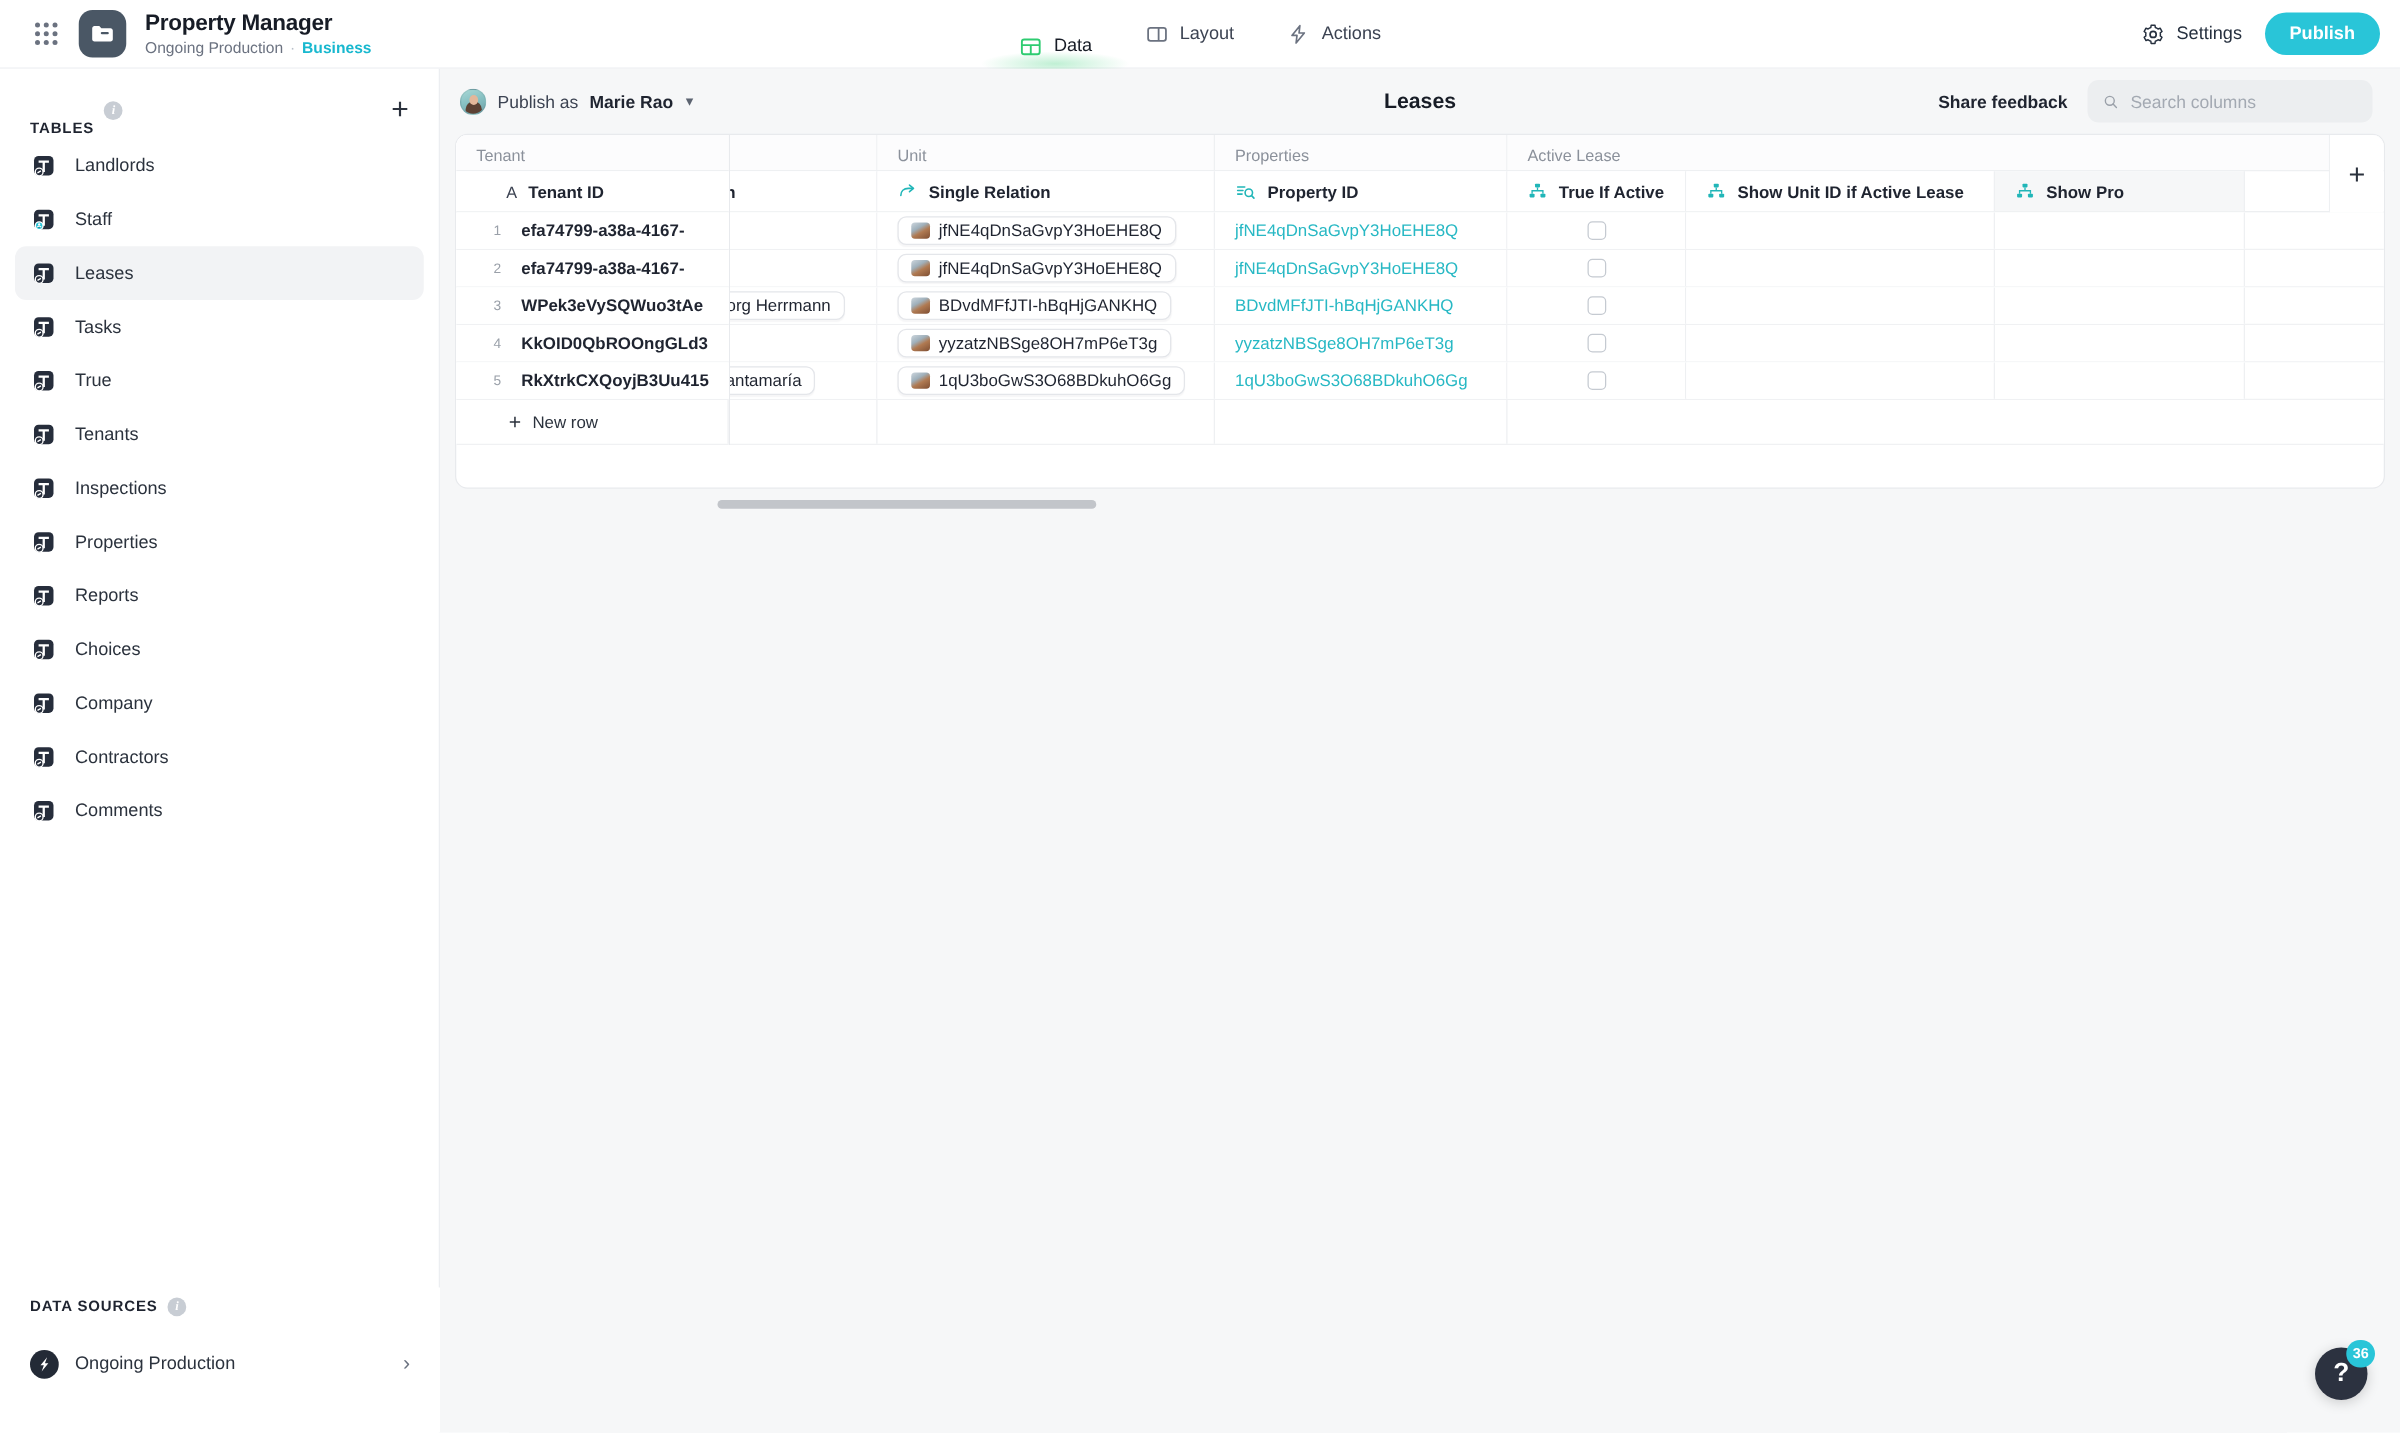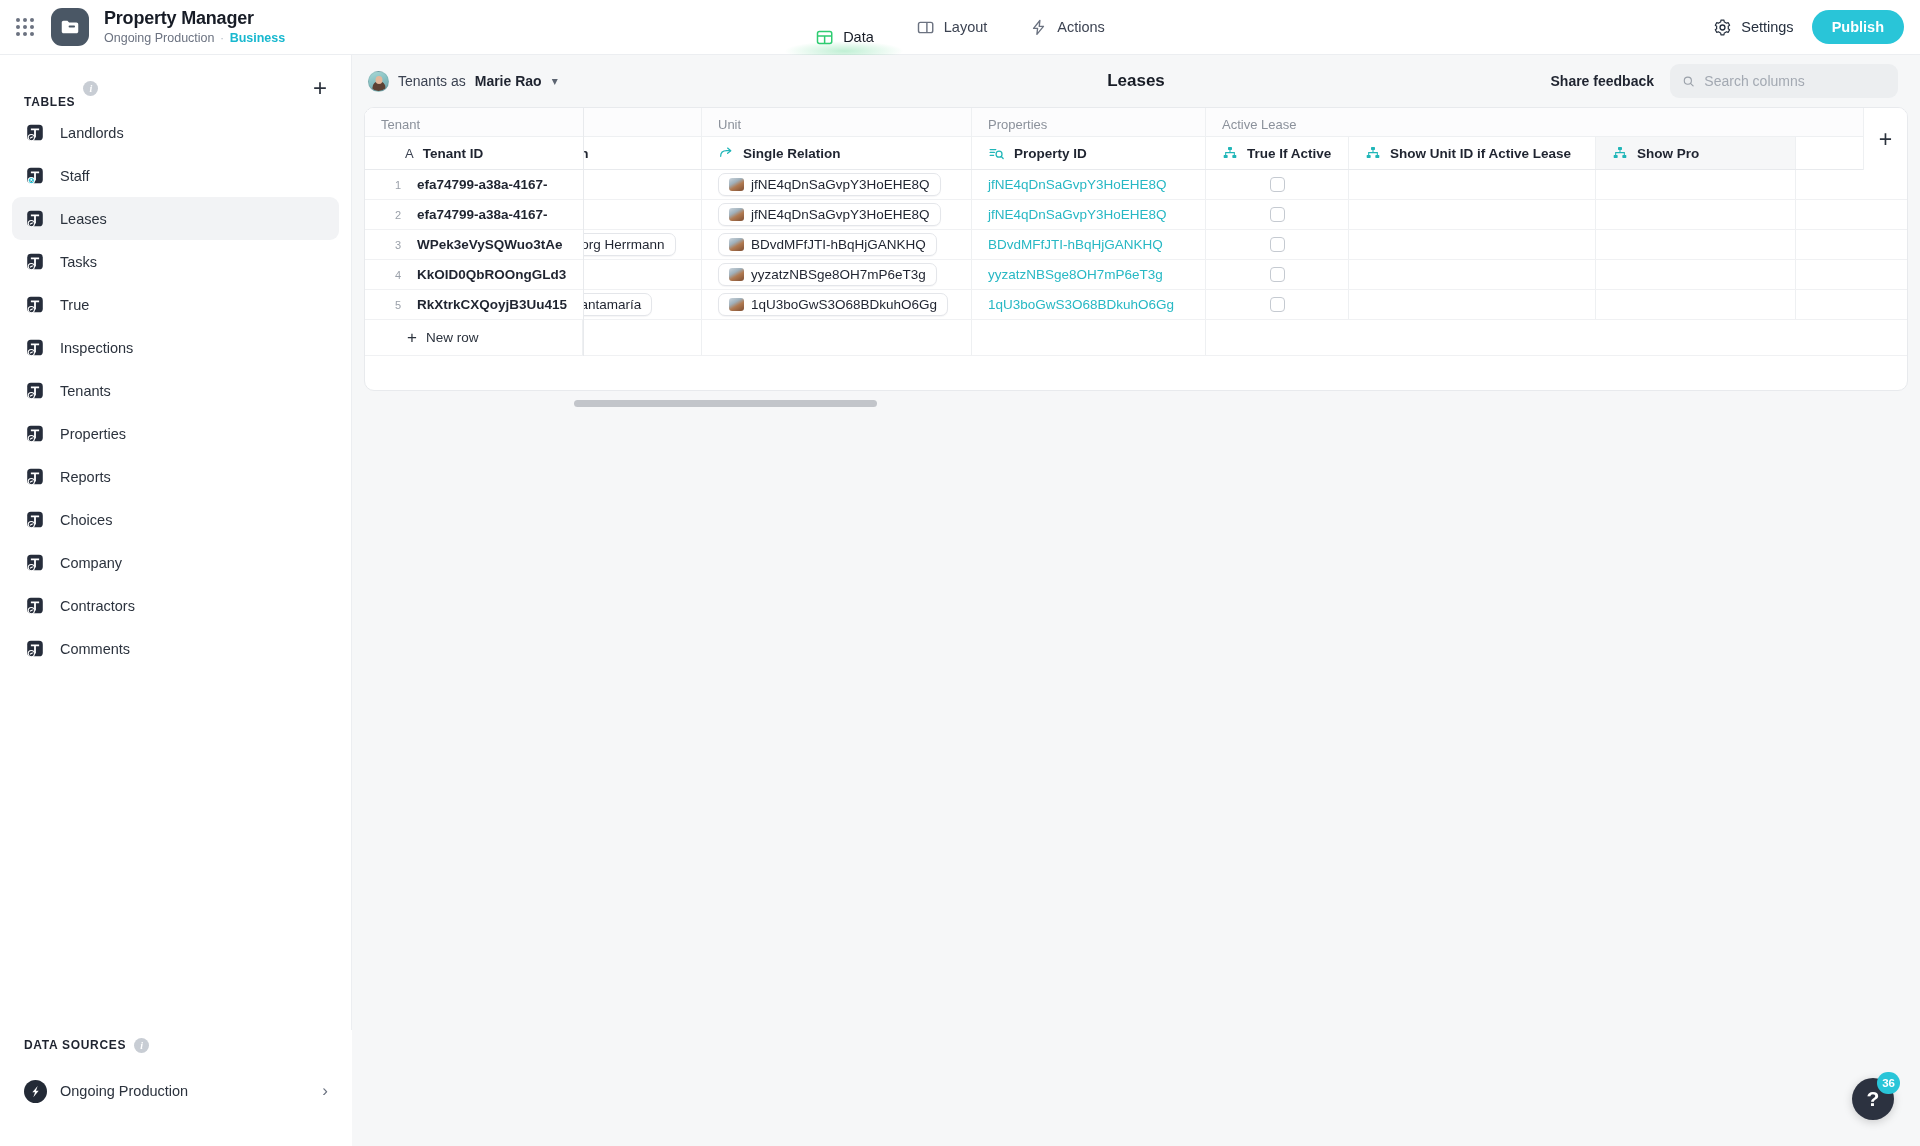--- a/index.html
+++ b/index.html
@@ -10,21 +10,21 @@
     font-family: "Liberation Sans", sans-serif;
     color: #1f2430;
     overflow: hidden;
   }
 
   
   .topbar {
     position: absolute; top: 0; left: 0; width: 1920px; height: 55px;
     background: #ffffff;
     border-bottom: 1px solid #eceef1;
-    display: flex; align-items: center;
+    display: flex; align-items: center; padding-left: 12px;
   }
   .waffle {
     width: 24px; height: 24px; margin-left: 13px;
     display: grid; grid-template-columns: repeat(3, 4px); grid-template-rows: repeat(3, 4px);
     gap: 3px; align-content: center; justify-content: center;
     cursor: pointer;
   }
   .waffle i { width: 4px; height: 4px; border-radius: 50%; background: #6b7280; display: block; }
 
   .app-logo {
@@ -413,32 +413,32 @@
     </div>
     <div class="tbl-item">
       <span class="tbl-icon">
         <svg width="22" height="22" viewBox="0 0 24 24">
             <rect x="3.5" y="3" width="17" height="17" rx="4" fill="#262d3b"></rect>
             <path d="M7.5 8h9M12 8v9" stroke="#fff" stroke-width="2"></path>
             <circle cx="8" cy="17" r="3.4" fill="#262d3b" stroke="#fff" stroke-width="1.2"></circle>
             <path d="M6.5 17.8 9.5 16" stroke="#fff" stroke-width="1.2"></path>
           </svg>
       </span>
+      <span>Tenants</span>
+    </div>
+    <div class="tbl-item">
+      <span class="tbl-icon">
+        <svg width="22" height="22" viewBox="0 0 24 24">
+            <rect x="3.5" y="3" width="17" height="17" rx="4" fill="#262d3b"></rect>
+            <path d="M7.5 8h9M12 8v9" stroke="#fff" stroke-width="2"></path>
+            <circle cx="8" cy="17" r="3.4" fill="#262d3b" stroke="#fff" stroke-width="1.2"></circle>
+            <path d="M6.5 17.8 9.5 16" stroke="#fff" stroke-width="1.2"></path>
+          </svg>
+      </span>
       <span>Inspections</span>
-    </div>
-    <div class="tbl-item">
-      <span class="tbl-icon">
-        <svg width="22" height="22" viewBox="0 0 24 24">
-            <rect x="3.5" y="3" width="17" height="17" rx="4" fill="#262d3b"></rect>
-            <path d="M7.5 8h9M12 8v9" stroke="#fff" stroke-width="2"></path>
-            <circle cx="8" cy="17" r="3.4" fill="#262d3b" stroke="#fff" stroke-width="1.2"></circle>
-            <path d="M6.5 17.8 9.5 16" stroke="#fff" stroke-width="1.2"></path>
-          </svg>
-      </span>
-      <span>Tenants</span>
     </div>
     <div class="tbl-item">
       <span class="tbl-icon">
         <svg width="22" height="22" viewBox="0 0 24 24">
             <rect x="3.5" y="3" width="17" height="17" rx="4" fill="#262d3b"></rect>
             <path d="M7.5 8h9M12 8v9" stroke="#fff" stroke-width="2"></path>
             <circle cx="8" cy="17" r="3.4" fill="#262d3b" stroke="#fff" stroke-width="1.2"></circle>
             <path d="M6.5 17.8 9.5 16" stroke="#fff" stroke-width="1.2"></path>
           </svg>
       </span>
@@ -516,21 +516,21 @@
       <span class="ds-chev">›</span>
     </div>
   </div>
 </div>
 
 <div class="main">
 
   <div class="main-head">
     <div class="viewing-as">
       <span class="avatar"></span>
-      <span>Tenants as</span>
+      <span>Publish as</span>
       <span class="viewing-name">Marie Rao</span>
       <span class="chev-sm">▾</span>
     </div>
 
     <div class="page-title">Leases</div>
 
     <div class="head-right">
       <div class="share-feedback">Share feedback</div>
       <div class="search-box">
         <svg width="15" height="15" viewBox="0 0 24 24" fill="none">

